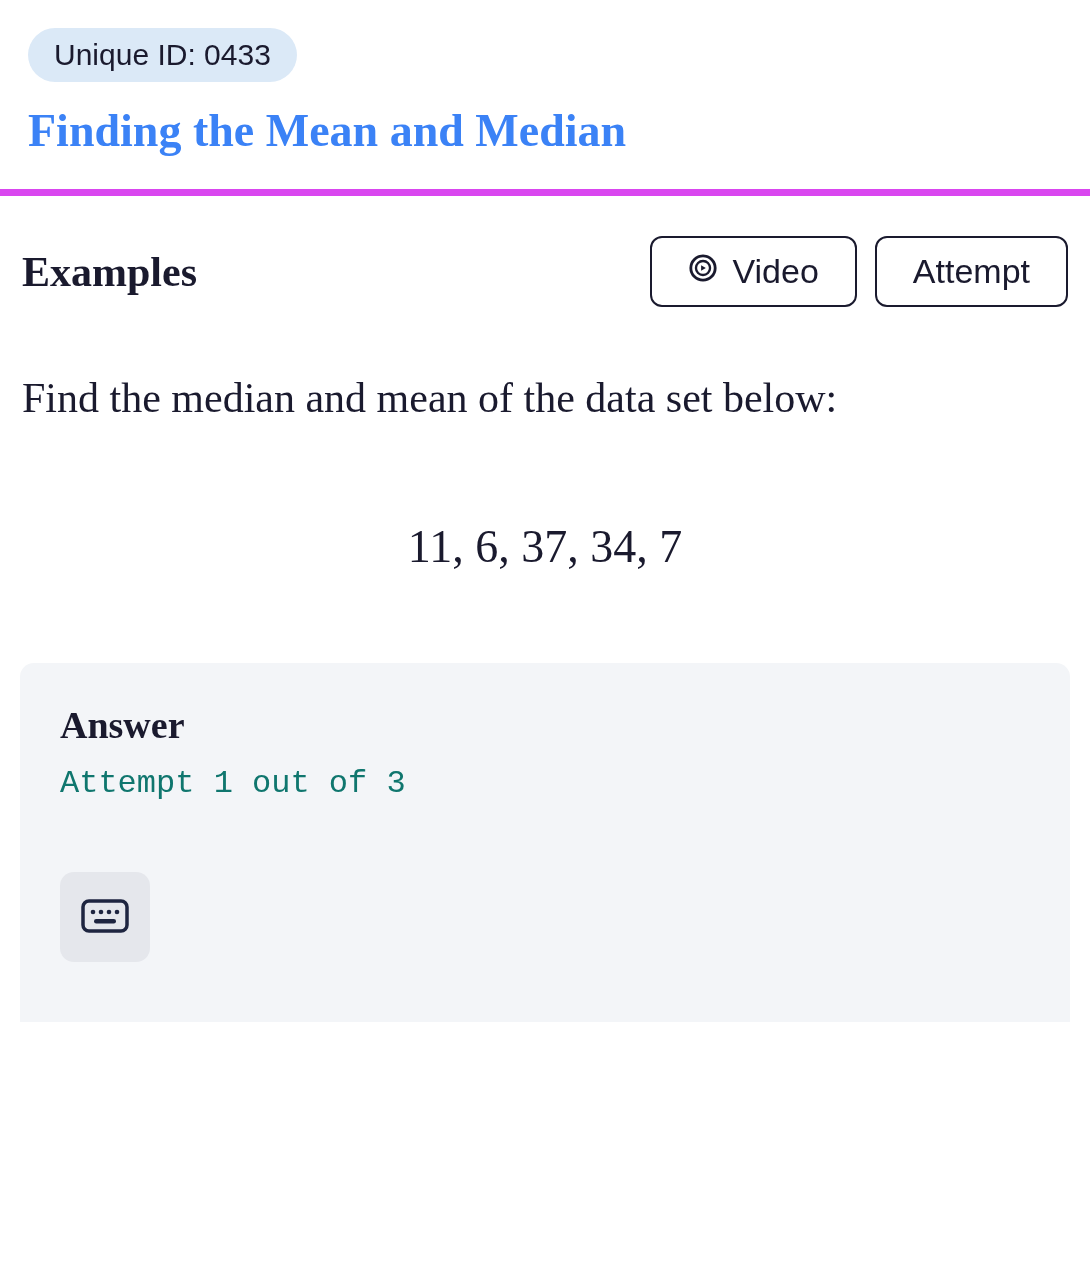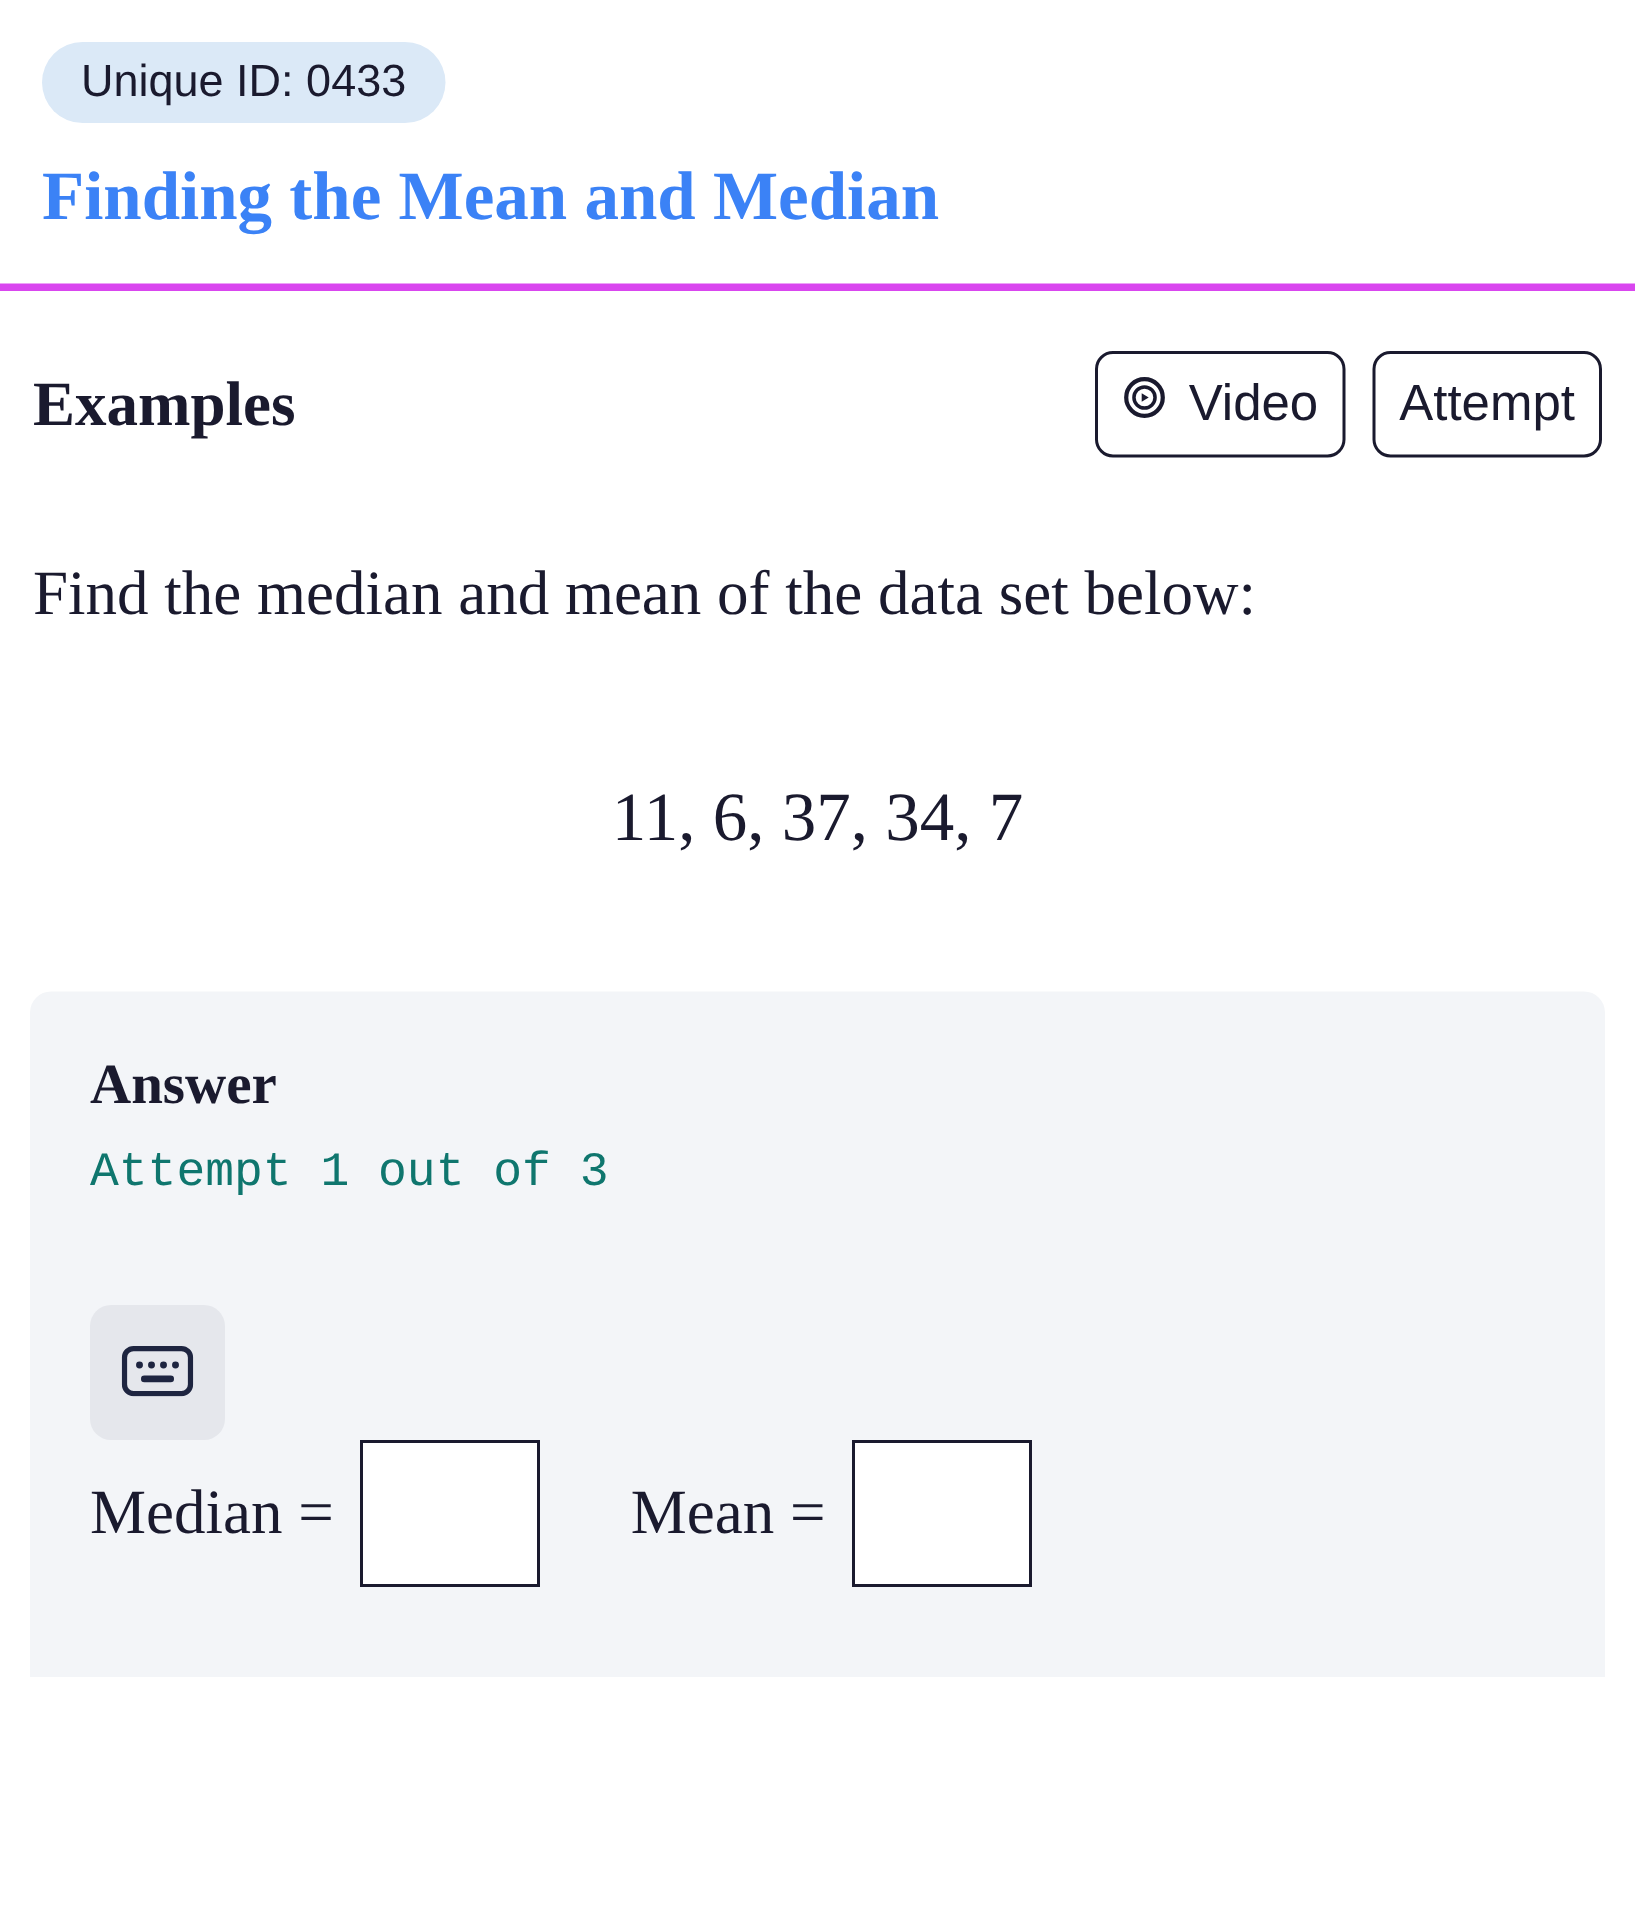--- a/index.html
+++ b/index.html
@@ -8,21 +8,21 @@
       padding: 0;
     }
     body {
       font-family: Georgia, 'Times New Roman', serif;
       background: #fff;
       width: 1090px;
       color: #1a1a2e;
     }
     .header-section {
       padding: 28px 28px 32px 28px;
-      border-bottom: 5px solid #d946ef;
+      border-bottom: 7px solid #d946ef;
     }
     .unique-id-badge {
       display: inline-block;
       background: #dbe9f7;
       color: #1a1a2e;
       font-family: -apple-system, BlinkMacSystemFont, 'Segoe UI', Arial, sans-serif;
       font-size: 30px;
       padding: 10px 26px;
       border-radius: 30px;
       margin-bottom: 22px;
@@ -52,21 +52,21 @@
       display: flex;
       gap: 18px;
     }
     .outline-button {
       background: #fff;
       border: 2px solid #1a1a2e;
       border-radius: 12px;
       font-family: -apple-system, BlinkMacSystemFont, 'Segoe UI', Arial, sans-serif;
       font-size: 34px;
       color: #1a1a2e;
-      padding: 14px 16px;
+      padding: 14px 36px;
       display: flex;
       align-items: center;
       gap: 14px;
       cursor: pointer;
     }
     .play-icon-svg {
       width: 30px;
       height: 30px;
     }
     .question-prompt {
@@ -193,24 +193,14 @@
             <circle cx="12" cy="13" r="2.3" fill="#1e2540"></circle>
             <circle cx="20" cy="13" r="2.3" fill="#1e2540"></circle>
             <circle cx="28" cy="13" r="2.3" fill="#1e2540"></circle>
             <circle cx="36" cy="13" r="2.3" fill="#1e2540"></circle>
             <rect x="13" y="20" width="22" height="4.5" rx="2.2" fill="#1e2540"></rect>
           </svg>
         </span>
       </button>
     </div>
 
-    <div class="answer-inputs-row">
-      <div class="answer-input-group">
-        <span class="answer-label">Median =</span>
-        <input type="text" class="answer-input" value="" style="">
-      </div>
-      <div class="answer-input-group">
-        <span class="answer-label">Mean =</span>
-        <input type="text" class="answer-input" value="" style="">
-      </div>
-    </div>
   </div>
 </div>
 
 </body></html>

